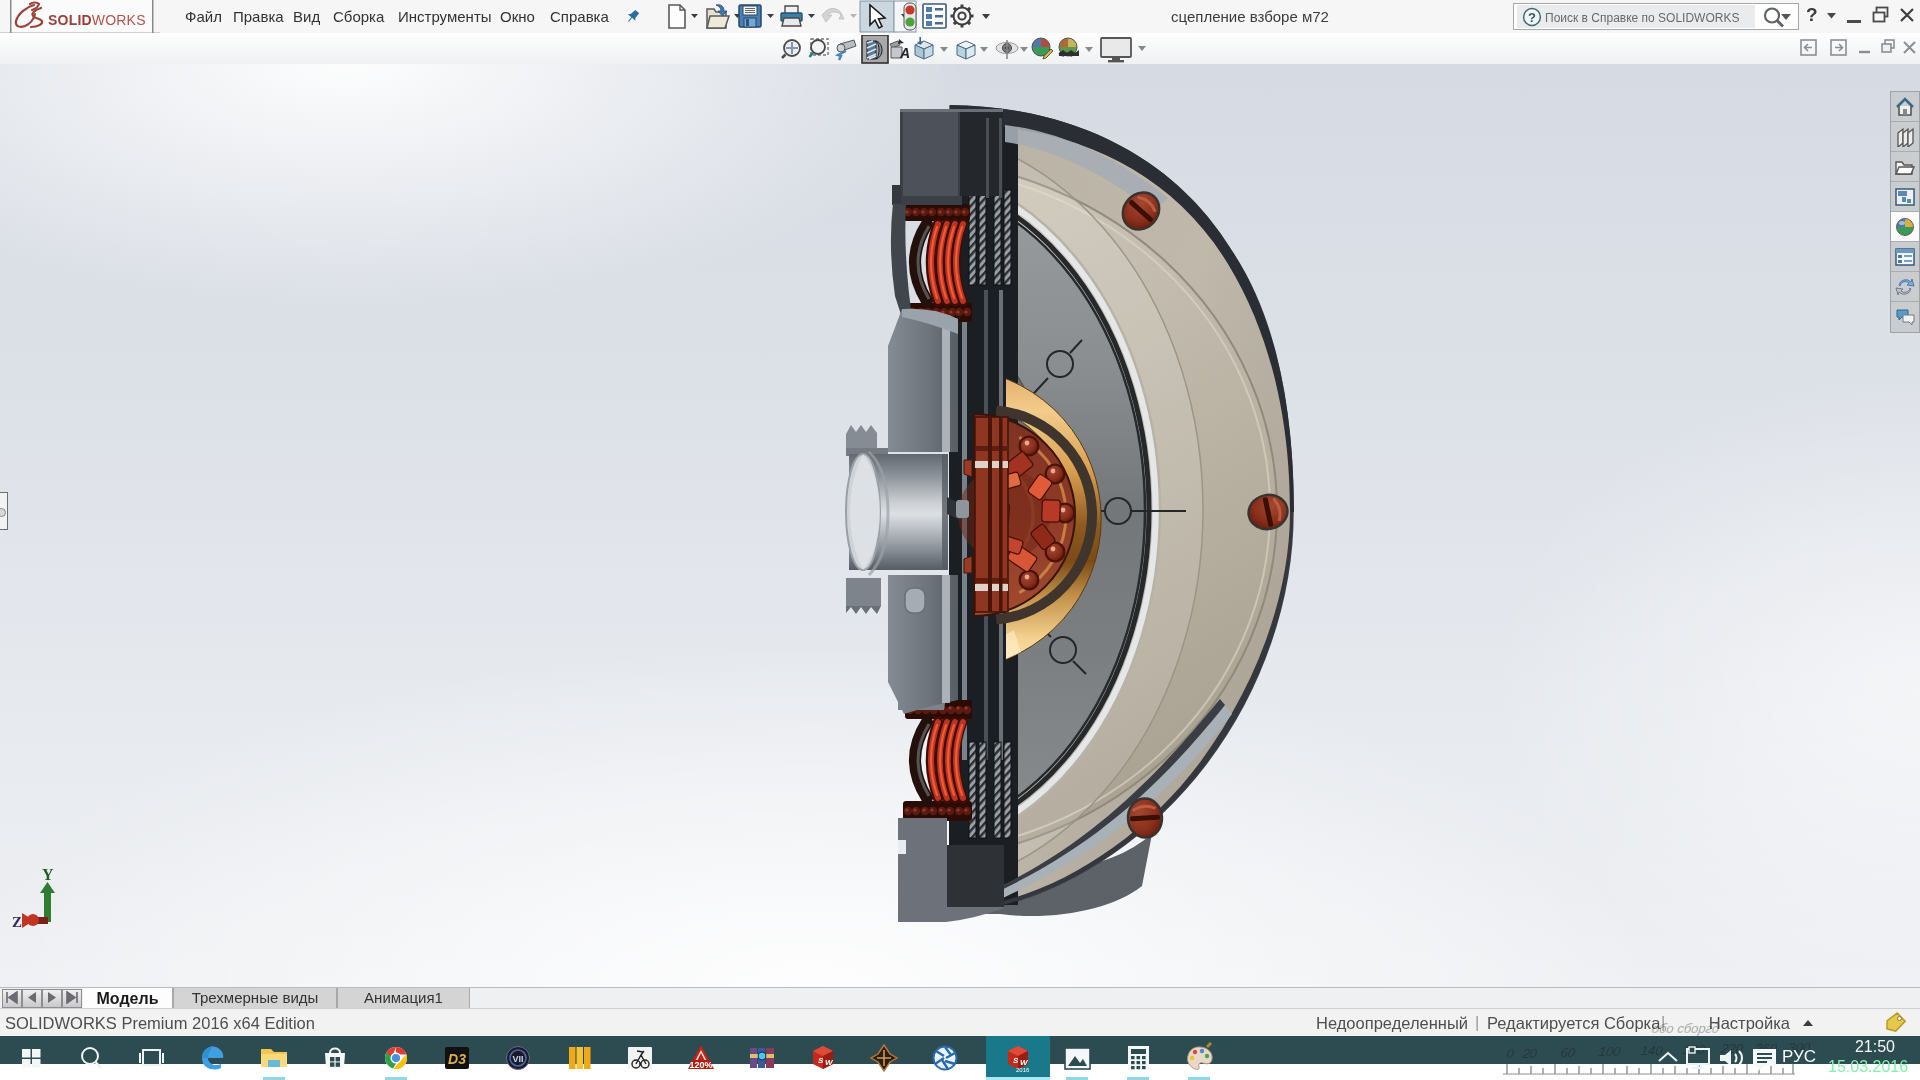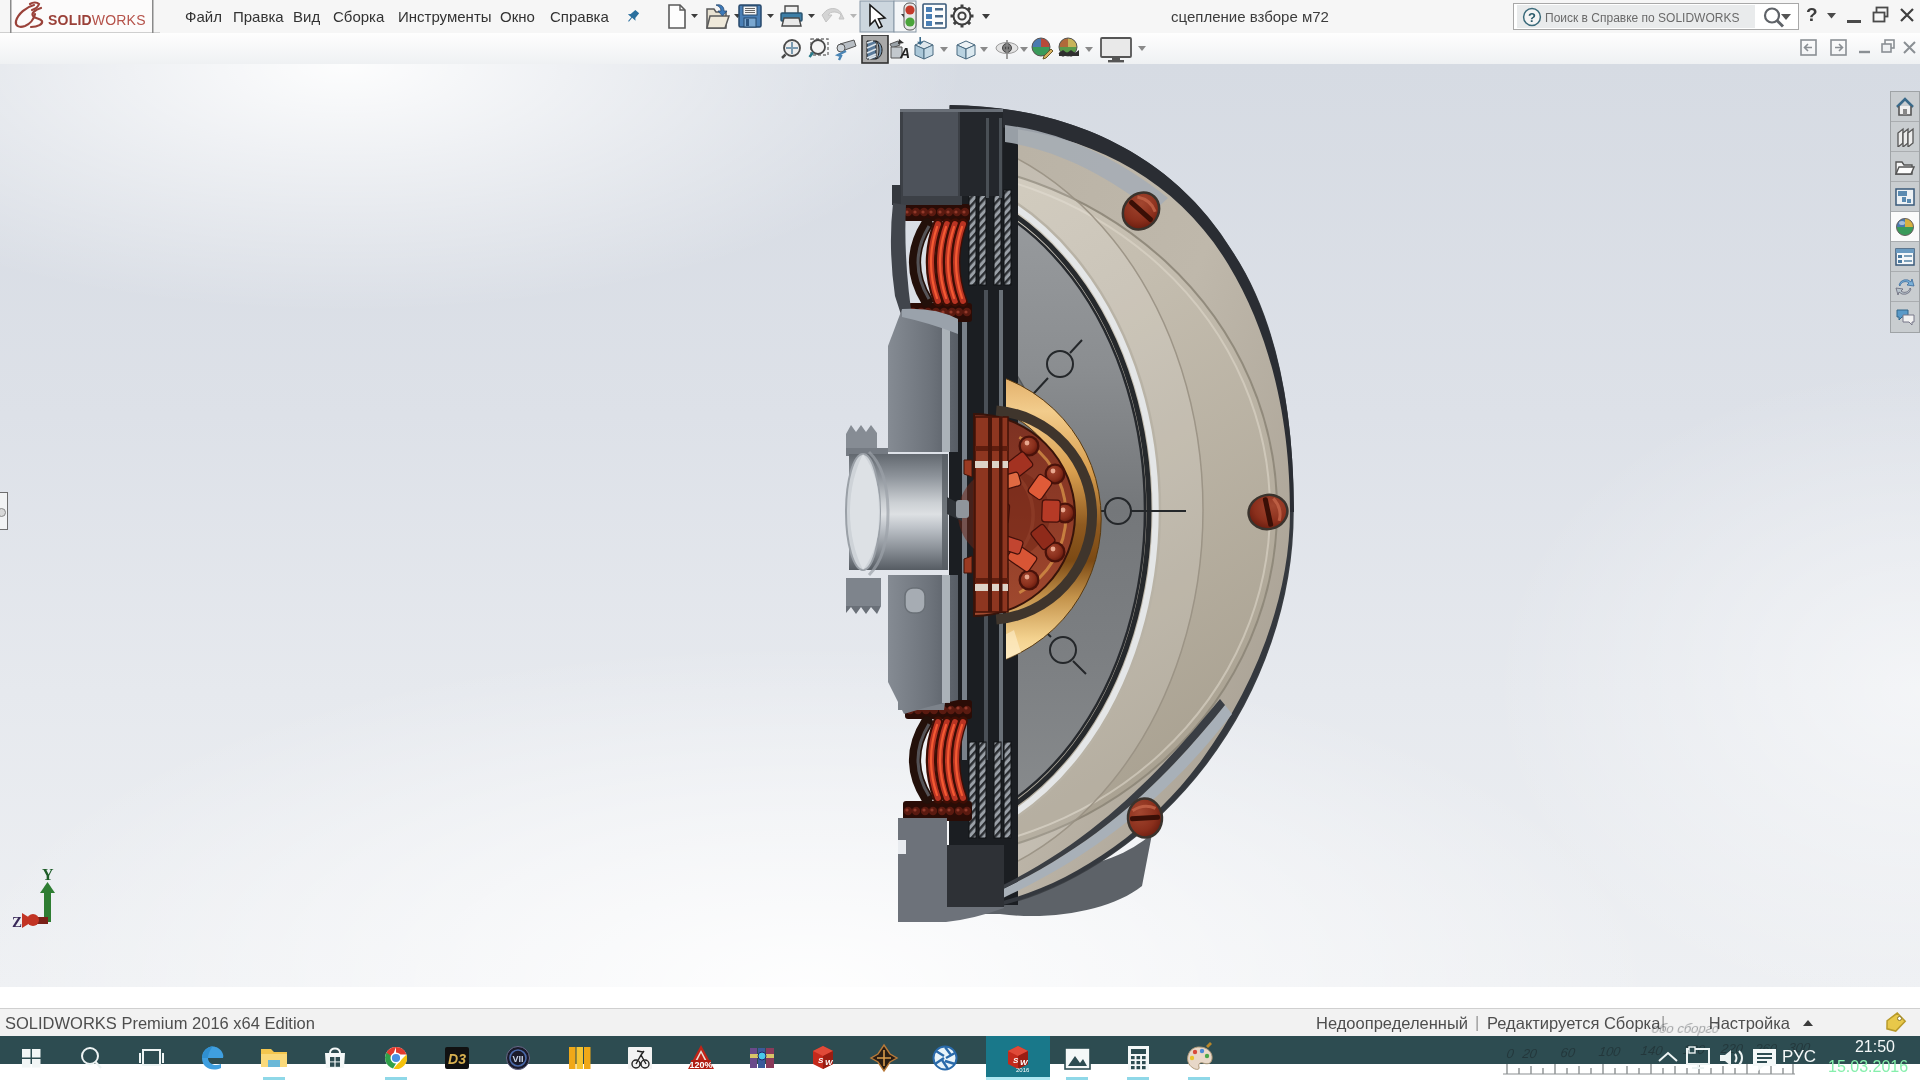--- a/index.html
+++ b/index.html
@@ -658,20 +658,37 @@
         <rect x="31" y="1" width="15" height="15"></rect>
         <path d="M35 8.5 l7 0 M39 5 l3.5 3.5 l-3.5 3.5"></path>
         <line x1="59" y1="13" x2="70" y2="13" stroke-width="2.4"></line>
         <rect x="85" y="1" width="9" height="8"></rect>
         <rect x="82" y="5" width="9" height="8" fill="#eef0f2"></rect>
         <path d="M104 3 l11 11 M115 3 l-11 11" stroke-width="2"></path>
       </g>
     </svg>
   </div>
 
+  <div id="tabbar">
+    <div class="navb" style="left:2px"><svg width="18" height="13" viewBox="0 0 18 13">
+          <path d="M4 1 l0 11 M14 1 l-8 5.5 l8 5.5 z" fill="#6a6a72" stroke="#6a6a72" stroke-width="1.6"></path>
+        </svg></div>
+    <div class="navb" style="left:22px"><svg width="18" height="13" viewBox="0 0 18 13">
+          <path d="M13 1 l-8 5.5 l8 5.5 z" fill="#6a6a72"></path>
+        </svg></div>
+    <div class="navb" style="left:42px"><svg width="18" height="13" viewBox="0 0 18 13">
+          <path d="M5 1 l8 5.5 l-8 5.5 z" fill="#6a6a72"></path>
+        </svg></div>
+    <div class="navb" style="left:62px"><svg width="18" height="13" viewBox="0 0 18 13">
+          <path d="M14 1 l0 11 M4 1 l8 5.5 l-8 5.5 z" fill="#6a6a72" stroke="#6a6a72" stroke-width="1.6"></path>
+        </svg></div>
+    <div id="tab-active" style="line-height:21px;">Модель</div>
+    <div class="tab" style="left:173px;width:164px;line-height:20px;">Трехмерные виды</div>
+    <div class="tab" style="left:337px;width:133px;line-height:20px;">Анимация1</div>
+  </div>
 
   <div id="statusbar">
     <span style="position:absolute;left:5px;top:5px;">SOLIDWORKS Premium 2016 x64 Edition</span>
     <span style="position:absolute;left:1316px;top:5px;width:152px;text-align:center;white-space:nowrap;">Недоопределенный</span>
     <span style="position:absolute;left:1475px;top:4px;color:#9a9a9a;">|</span>
     <span style="position:absolute;left:1487px;top:5px;width:168px;text-align:center;white-space:nowrap;">Редактируется Сборка</span>
     <span style="position:absolute;left:1661px;top:4px;color:#9a9a9a;">|</span>
     <span style="position:absolute;left:1700px;top:5px;width:90px;text-align:right;">Настройка</span>
     <svg style="position:absolute;left:1802px;top:10px" width="12" height="9">
         <path d="M6 1 L11 7 L1 7 Z" fill="#3c3c3c"></path>

